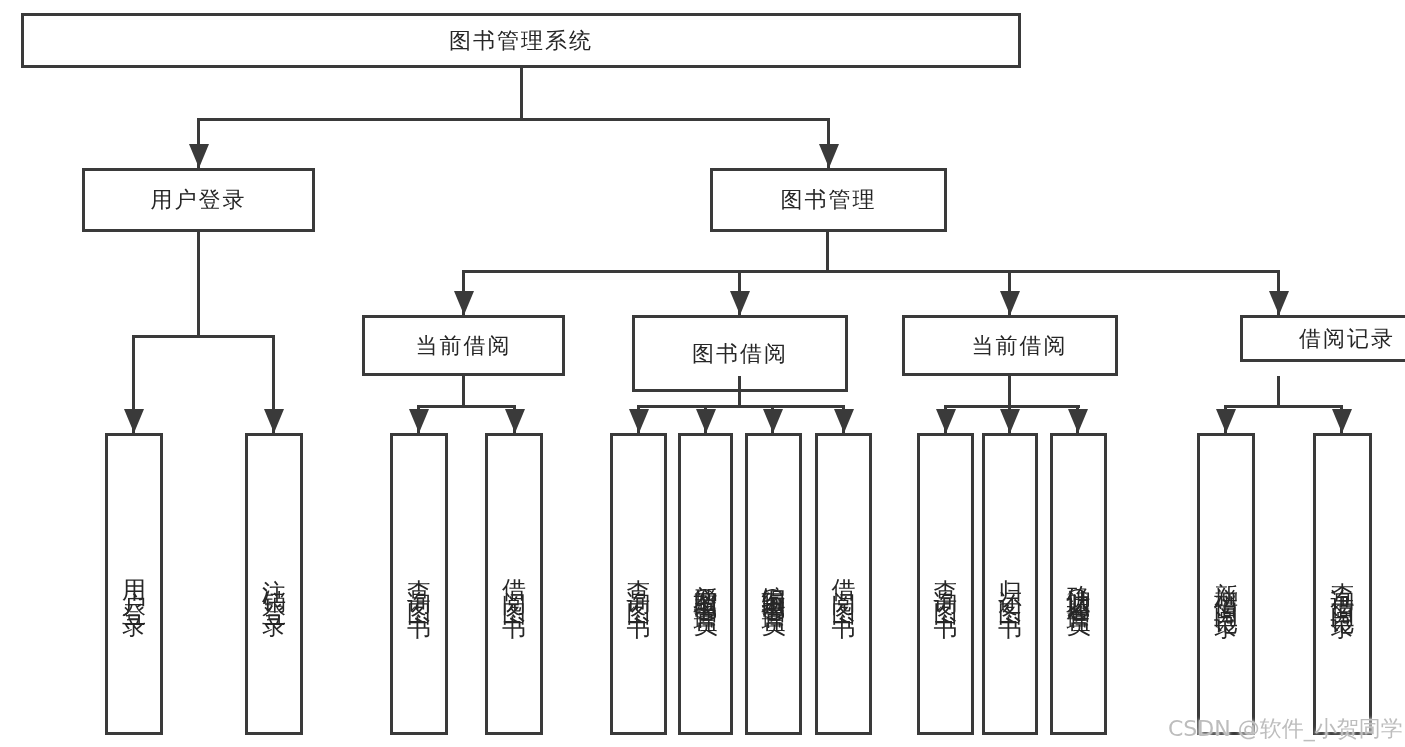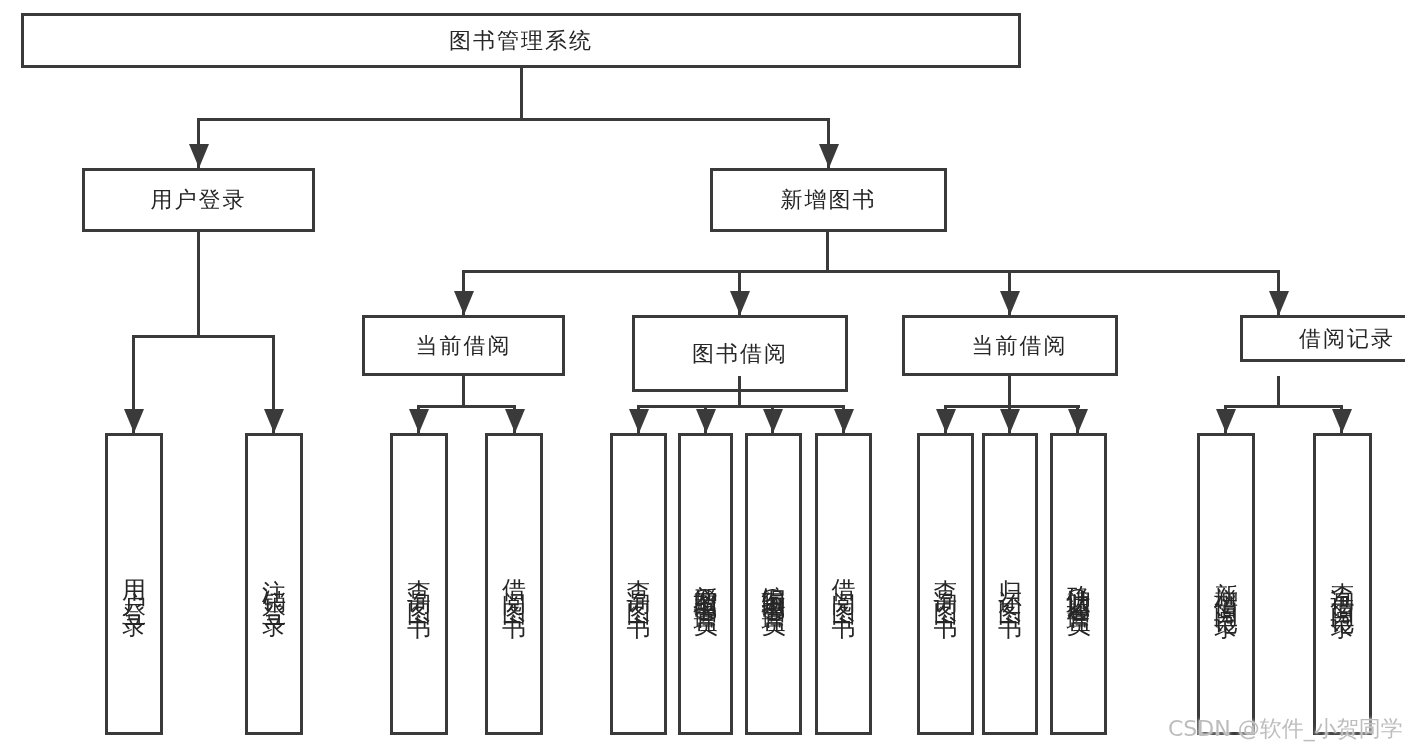--- a/index.html
+++ b/index.html
@@ -78,21 +78,21 @@
 
   <div class="vline" style="left:520px; top:68px; width:3px; height:50px;"></div>
   <div class="hline" style="left:197px; top:118px; width:633px; height:3px;"></div>
   <div class="drop" style="left:197px; top:118px; width:3px; height:50px;"></div>
   <div class="drop" style="left:827px; top:118px; width:3px; height:50px;"></div>
 
   <div class="node" style="left:82px; top:168px; width:233px; height:64px;">
     <span>用户登录</span>
   </div>
   <div class="node" style="left:710px; top:168px; width:237px; height:64px;">
-    <span>新增图书</span>
+    <span>图书管理</span>
   </div>
 
   <div class="vline" style="left:197px; top:232px; width:3px; height:103px;"></div>
   <div class="hline" style="left:132px; top:335px; width:143px; height:3px;"></div>
   <div class="drop" style="left:132px; top:335px; width:3px; height:98px;"></div>
   <div class="drop" style="left:272px; top:335px; width:3px; height:98px;"></div>
 
   <div class="vline" style="left:826px; top:232px; width:3px; height:38px;"></div>
   <div class="hline" style="left:462px; top:270px; width:818px; height:3px;"></div>
   <div class="drop" style="left:462px; top:270px; width:3px; height:45px;"></div>

